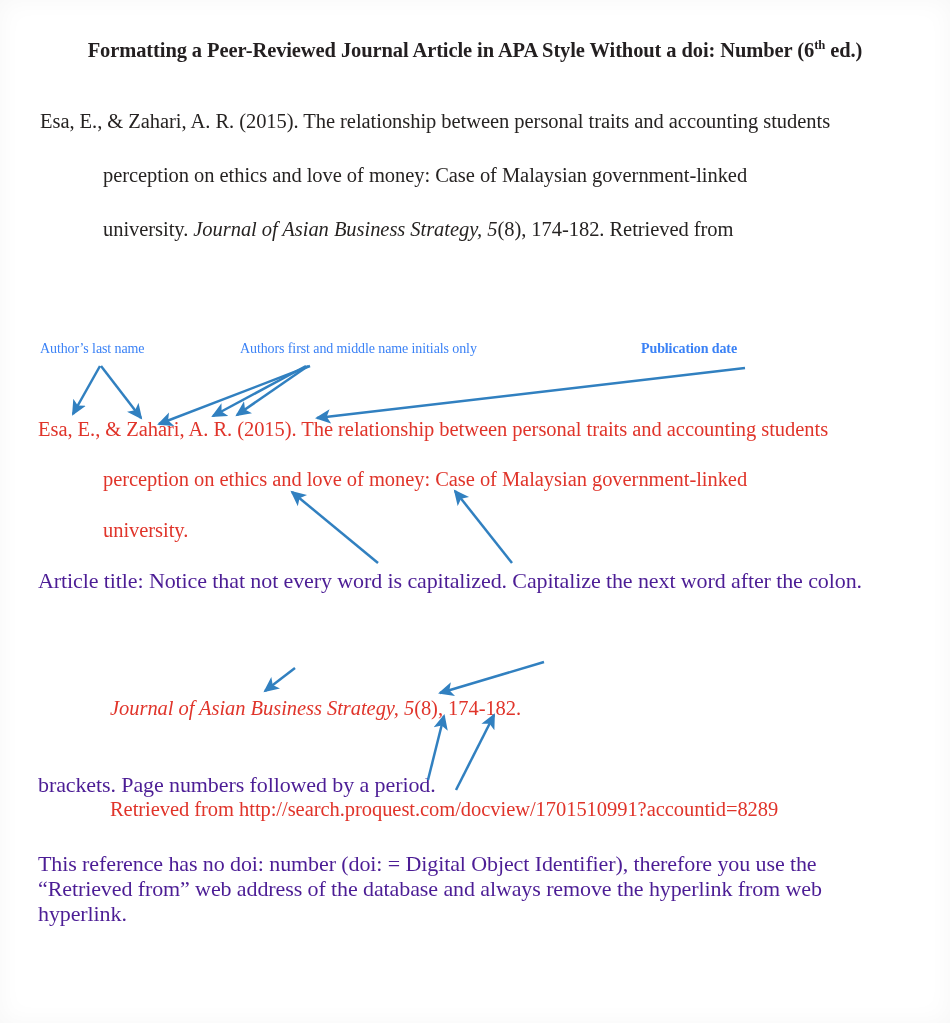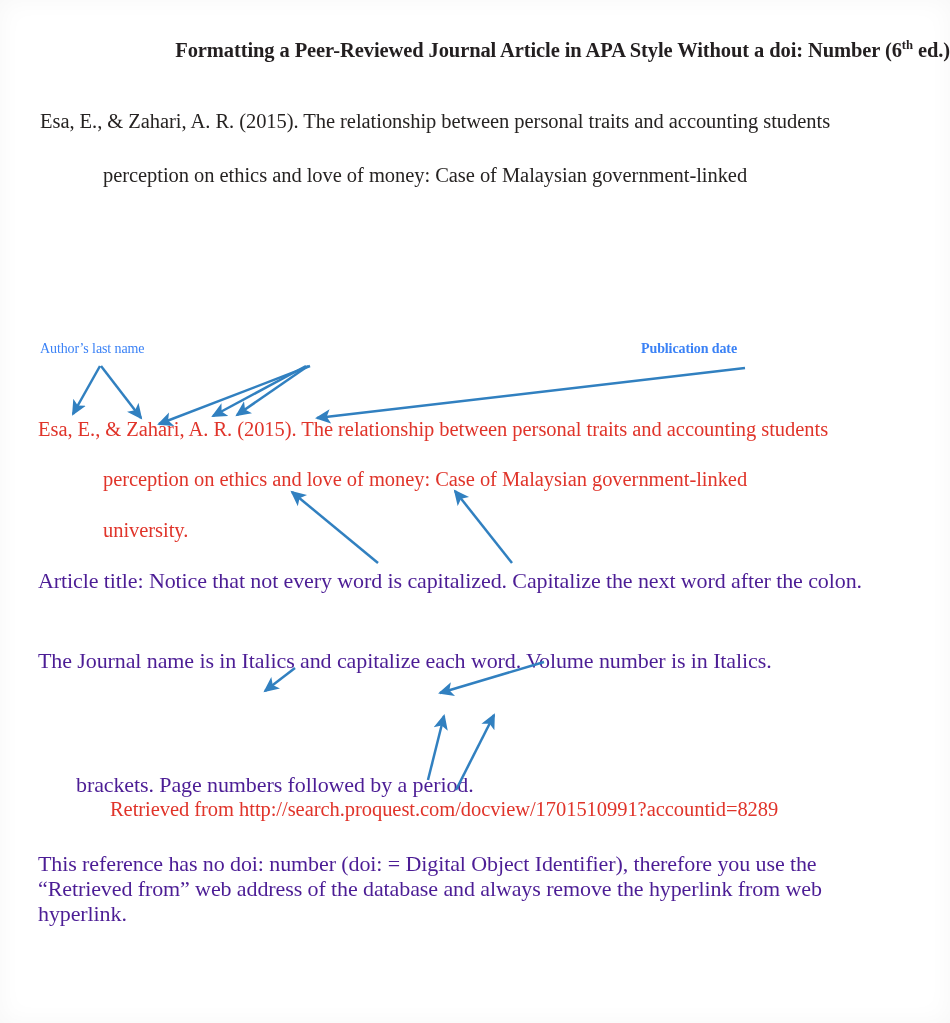--- a/index.html
+++ b/index.html
@@ -41,21 +41,21 @@
     position: absolute;
     white-space: nowrap;
     z-index: 2;
   }
 
   
   #doc-title {
     left: 0;
     top: 39px;
     width: 950px;
-    text-align: right;
+    text-align: center;
     font-weight: bold;
     font-size: 20.5px;
     letter-spacing: -0.1px;
     color: #231f20;
   }
   #doc-title sup {
     font-size: 0.62em;
     vertical-align: super;
     line-height: 0;
   }
@@ -95,39 +95,41 @@
 <body>
 
 <div class="page">
 
   <div class="txt" id="doc-title"><span>Formatting a Peer-Reviewed Journal Article in APA Style Without a doi: Number (6</span><sup>th</sup><span> ed.)</span></div>
 
   <div class="txt ref-line" style="left:40px; top:110px;">Esa, E., &amp; Zahari, A. R. (2015). The relationship between personal traits and accounting students</div>
 
   <div class="txt ref-line" style="left:103px; top:164px;">perception on ethics and love of money: Case of Malaysian government-linked</div>
 
+  <div class="txt ref-line" style="left:103px; top:218px;"><span>university. </span><i>Journal of Asian Business Strategy, 5</i><span>(8), 174-182. Retrieved from</span></div>
 
 
   <div class="txt caption" style="left:40px; top:341px;">Author’s last name</div>
 
+  <div class="txt caption" style="left:240px; top:341px;">Authors first and middle name initials only</div>
 
   <div class="txt caption" style="left:641px; top:341px;font-weight:bold;">Publication date</div>
 
   <div class="txt red" style="left:38px; top:418px;">Esa, E., &amp; Zahari, A. R. (2015). The relationship between personal traits and accounting students</div>
 
   <div class="txt red" style="left:103px; top:468px;">perception on ethics and love of money: Case of Malaysian government-linked</div>
 
   <div class="txt red" style="left:103px; top:519px;">university.</div>
 
   <div class="txt para" style="left:38px; top:568px;">Article title: Notice that not every word is capitalized. Capitalize the next word after the colon.</div>
 
-  <div class="txt para" style="left:38px; top:648px;">The Journal name is in Italics and capitalize each word. Volume number is in Italics.</div>
 
+  <div class="txt red" style="left:110px; top:697px;"><i>Journal of Asian Business Strategy, 5</i><span>(8), 174-182.</span></div>
 
-  <div class="txt para" style="left:38px; top:772px;margin-left:38px;">brackets. Page numbers followed by a period.</div>
+  <div class="txt para" style="left:38px; top:772px;">brackets. Page numbers followed by a period.</div>
 
   <div class="txt red" style="left:110px; top:798px;">Retrieved from http://search.proquest.com/docview/1701510991?accountid=8289</div>
 
   <div class="txt para" style="left:38px; top:876px;">“Retrieved from” web address of the database and always remove the hyperlink from web</div>
   <div class="txt para" style="left:38px; top:851px;">This reference has no doi: number (doi: = Digital Object Identifier), therefore you use the</div>
   <div class="txt para" style="left:38px; top:901px;">hyperlink.</div>
 
   <svg class="arrows" viewBox="0 0 950 1023">
     <defs>
       <marker id="ahead" markerWidth="7" markerHeight="7" refX="5.4" refY="3.1" orient="auto" markerUnits="strokeWidth">

